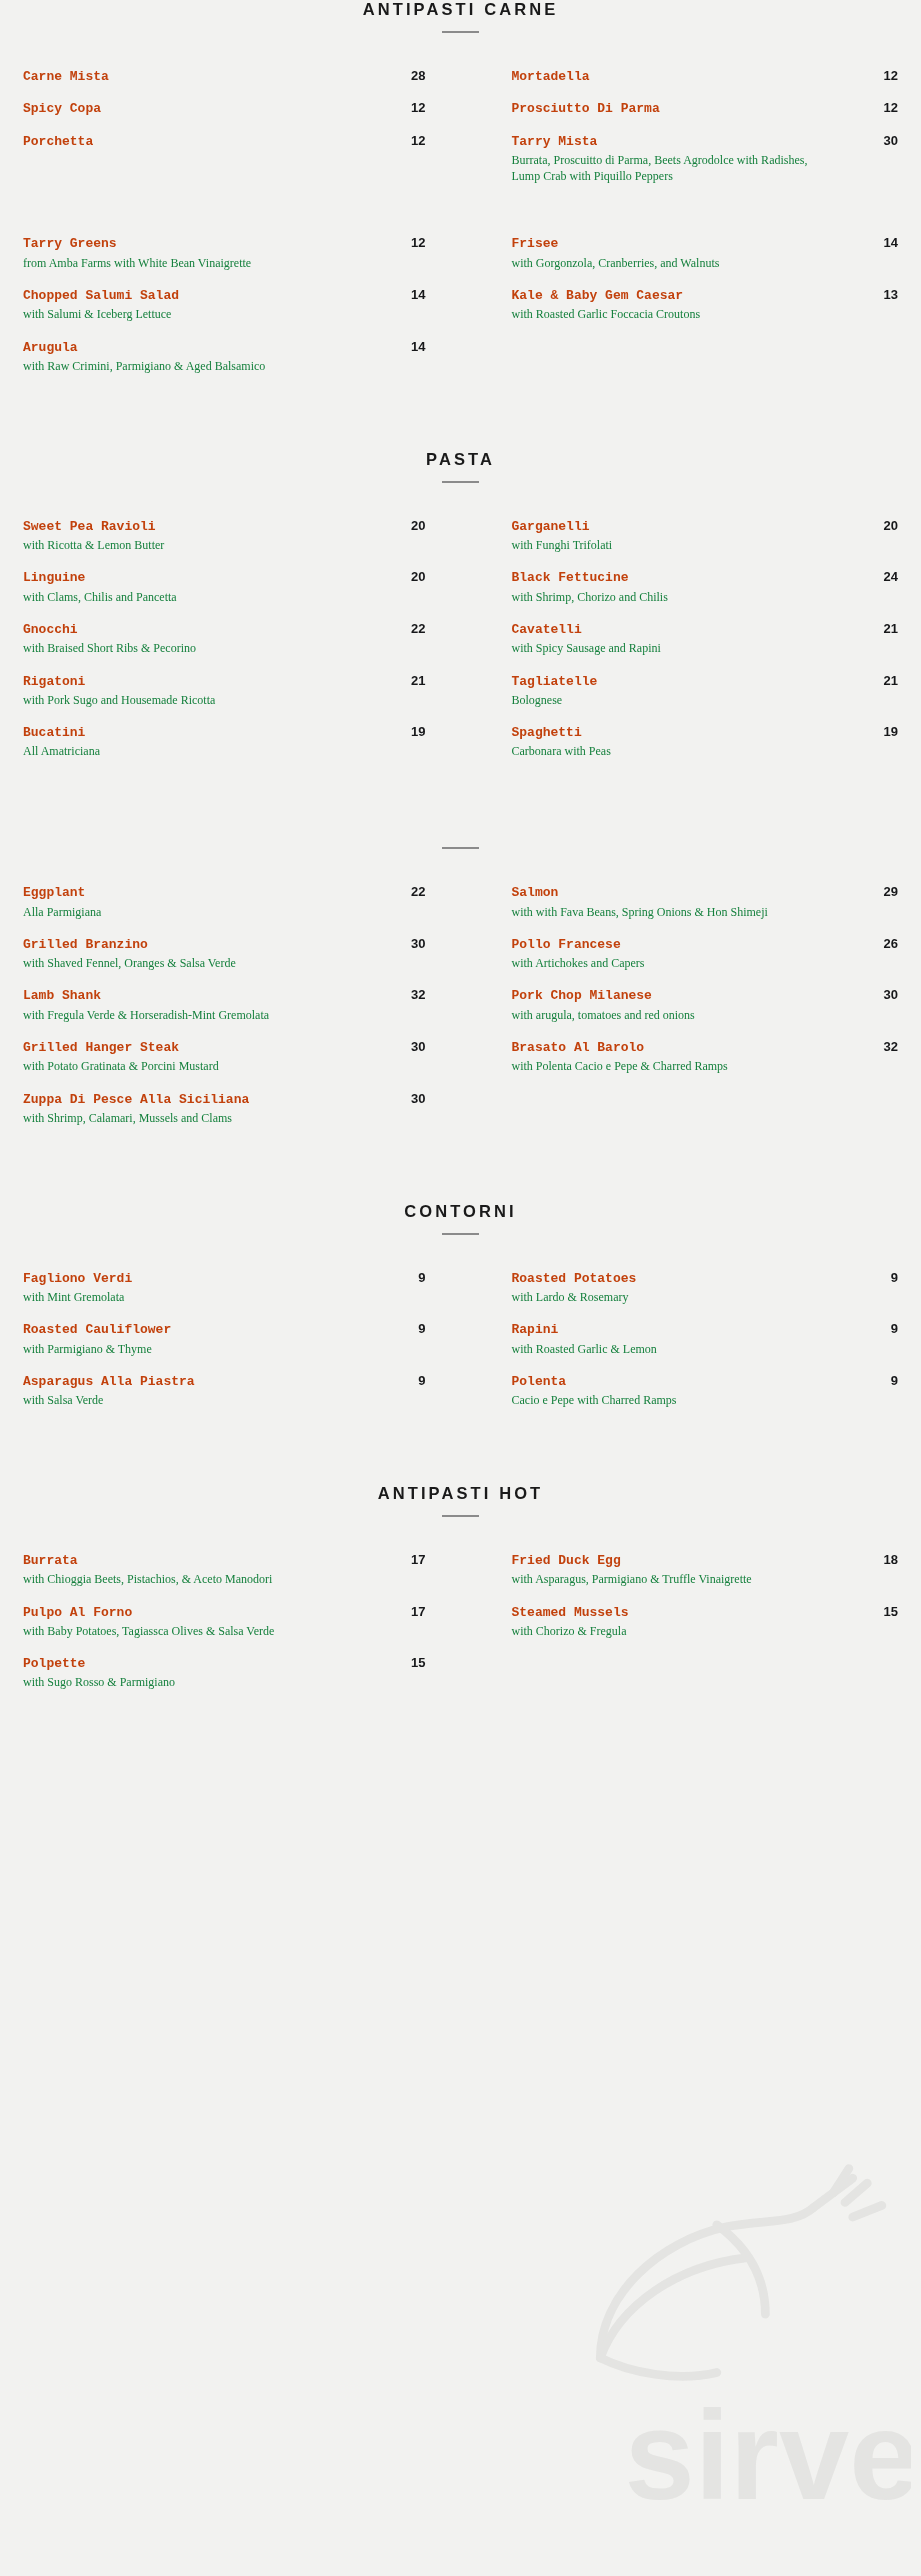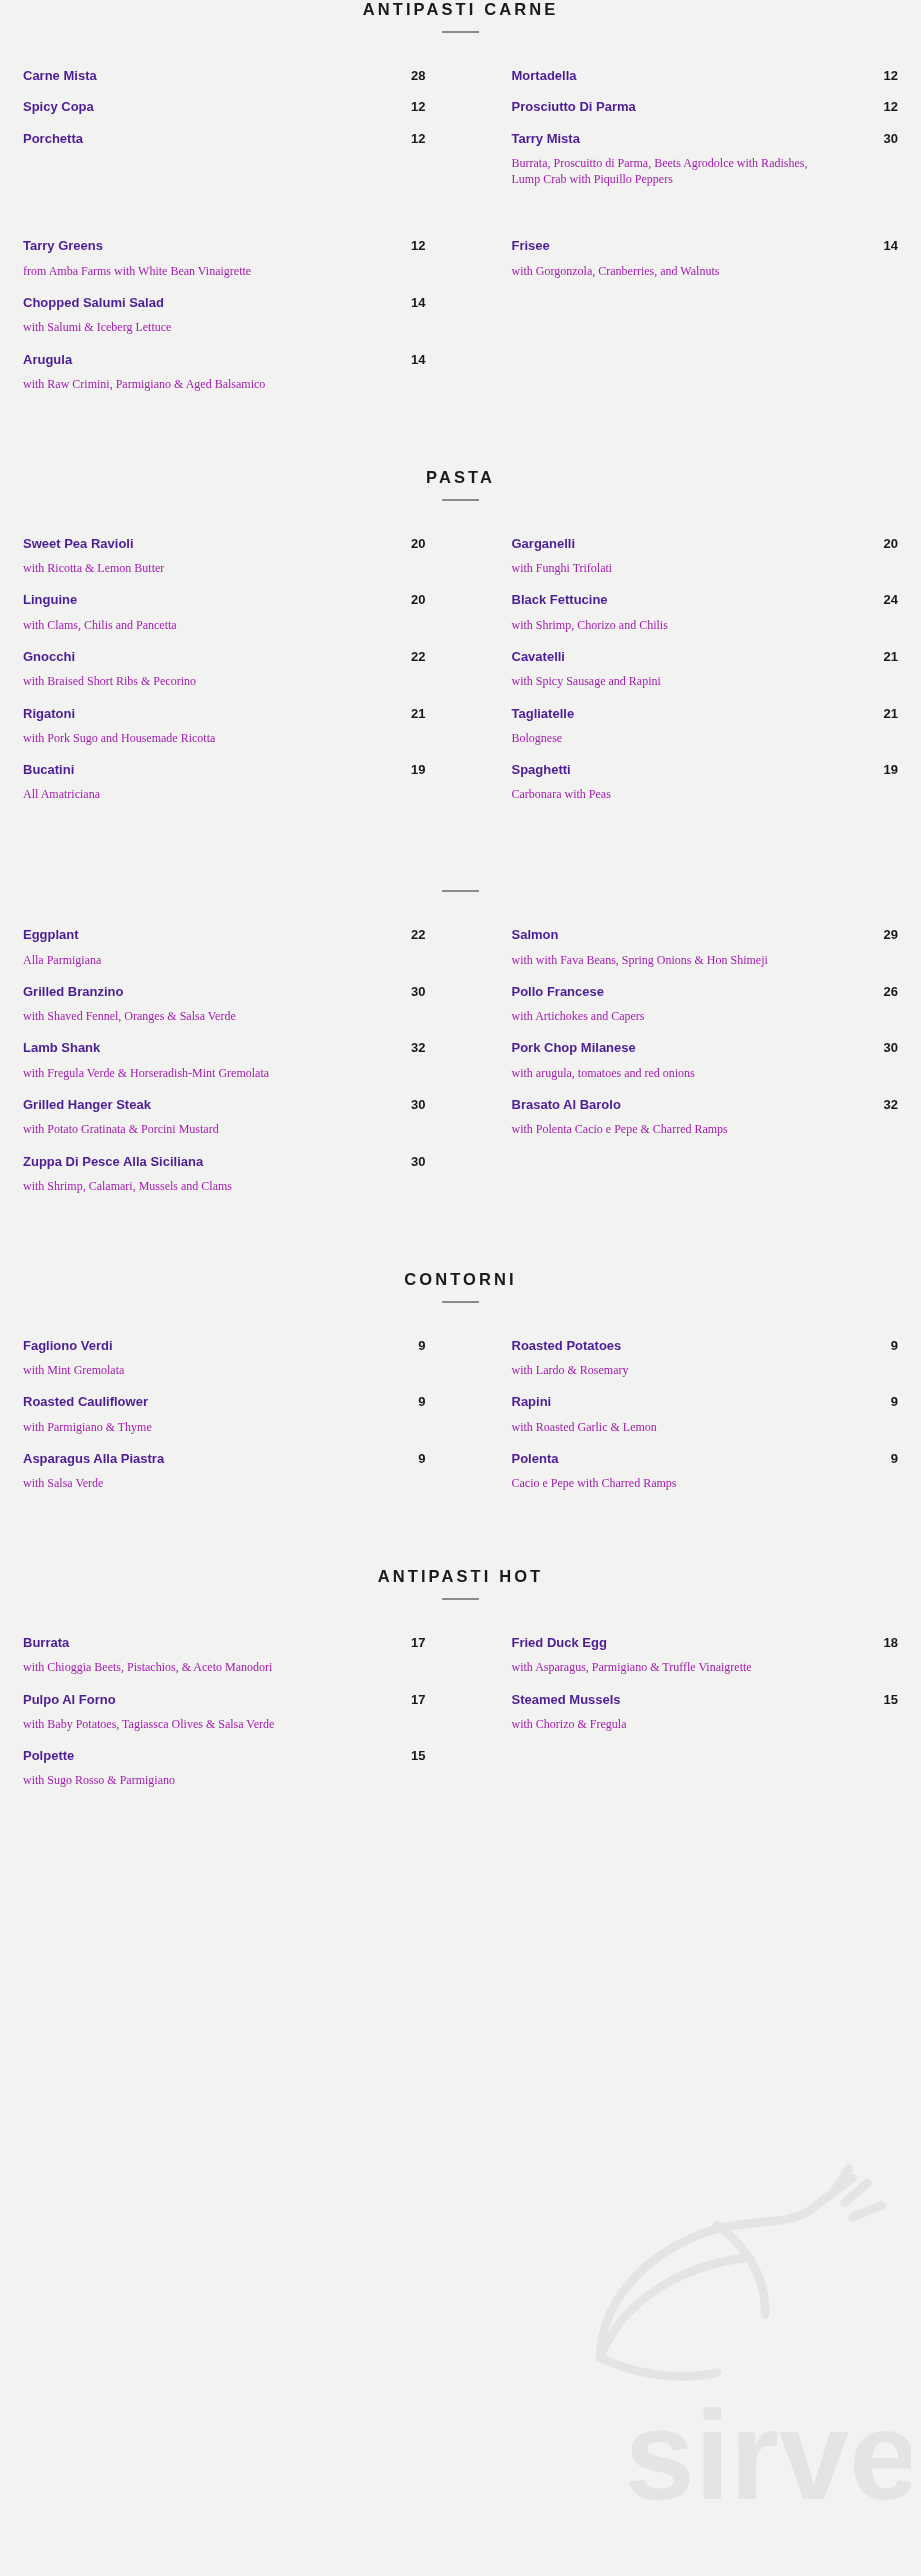--- a/index.html
+++ b/index.html
@@ -73,43 +73,43 @@
   .item {
     position: relative;
     margin-bottom: 15.5px;
   }
   .item-row {
     display: flex;
     align-items: baseline;
     justify-content: space-between;
   }
   .item-name {
-    font-family: Liberation Sans, sans-serif;
+    font-family: Liberation Mono, monospace;
     font-size: 13px;
     font-weight: bold;
-    color: #4c1d95;
+    color: #c2410c;
     line-height: 1.25;
     flex: 1 1 auto;
     padding-right: 11.7px;
   }
   .item-price {
     font-family: "Liberation Sans", sans-serif;
     font-size: 13px;
     font-weight: bold;
     color: #17181a;
     flex: 0 0 auto;
     text-align: right;
     min-width: 19.4px;
   }
   .item-desc {
     font-family: "Liberation Serif", serif;
     font-size: 12px;
-    color: #a21caf;
+    color: #15803d;
     line-height: 1.32;
-    margin-top: 9px;
+    margin-top: 3px;
     max-width: 321px;
   }
 
   
   .section + .section .section-header { padding-top: 60px; }
 </style>
 </head>
 <body>
 
 <div class="watermark">
@@ -205,20 +205,27 @@
             </div>
           </div>
           <div class="col right">
             <div class="item">
               <div class="item-row">
                 <div class="item-name">Frisee</div>
                 <div class="item-price">14</div>
               </div>
               <div class="item-desc">with Gorgonzola, Cranberries, and Walnuts</div>
             </div>
+            <div class="item">
+              <div class="item-row">
+                <div class="item-name">Kale &amp; Baby Gem Caesar</div>
+                <div class="item-price">13</div>
+              </div>
+              <div class="item-desc">with Roasted Garlic Foccacia Croutons</div>
+            </div>
           </div>
         </div>
       </div>
       <div class="section">
         <div class="section-header">
           <div class="section-title">PASTA</div>
           <div class="section-rule"></div>
         </div>
         <div class="columns">
           <div class="col left">

